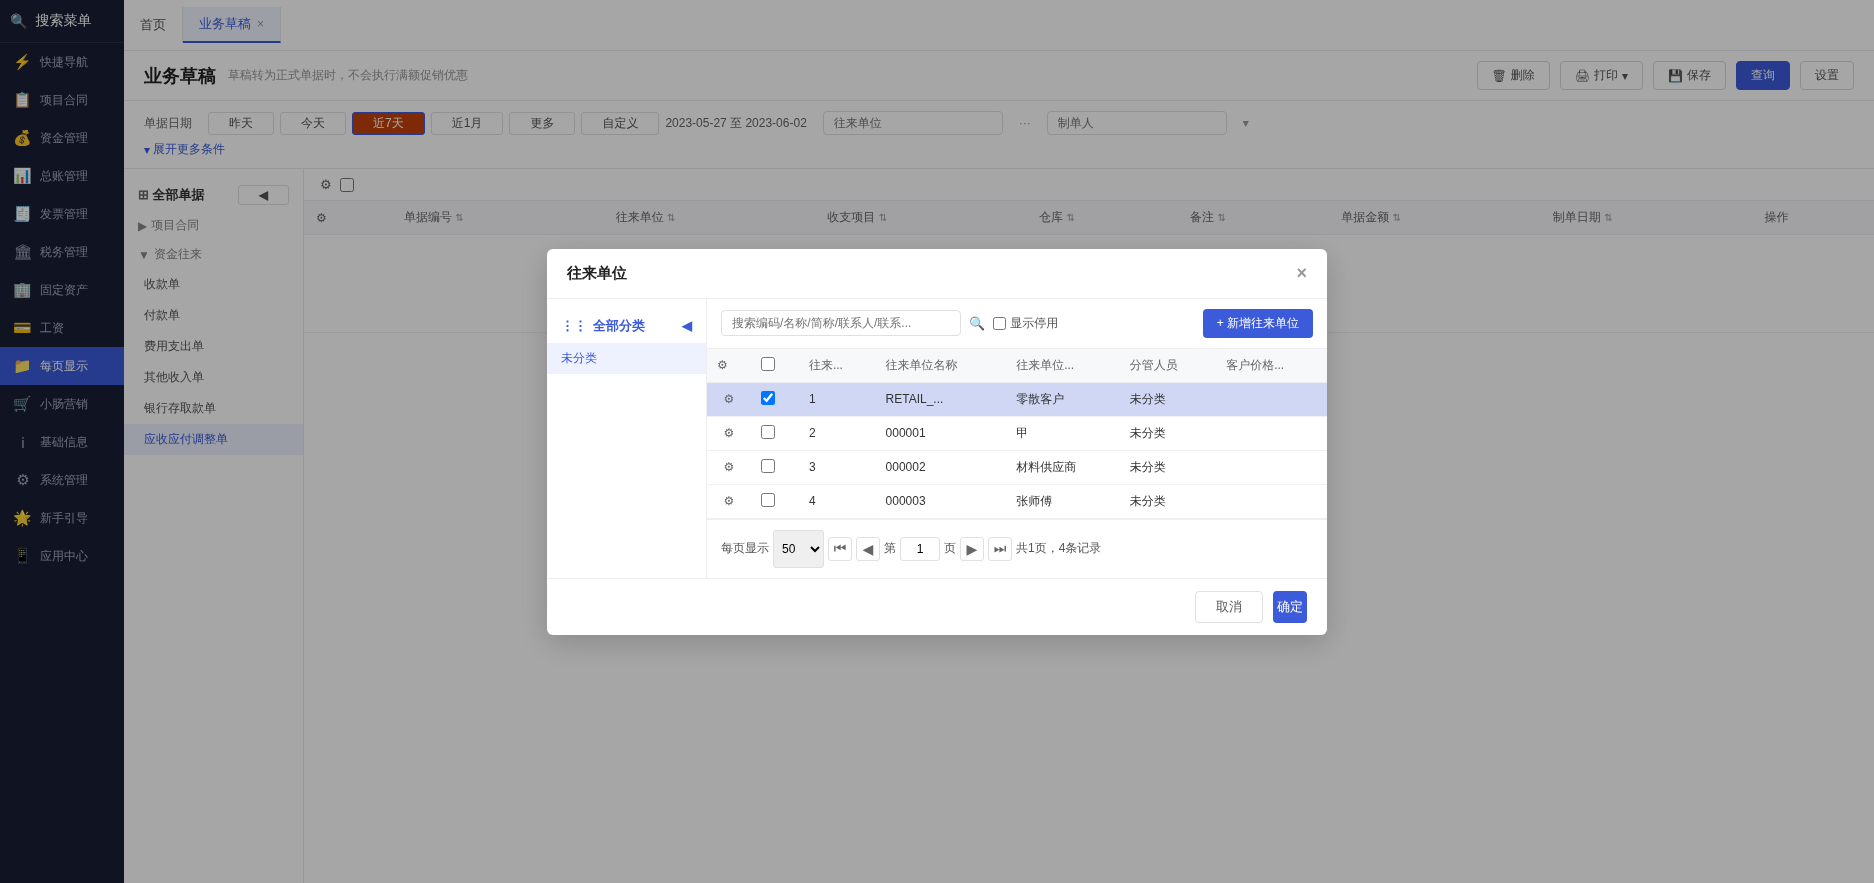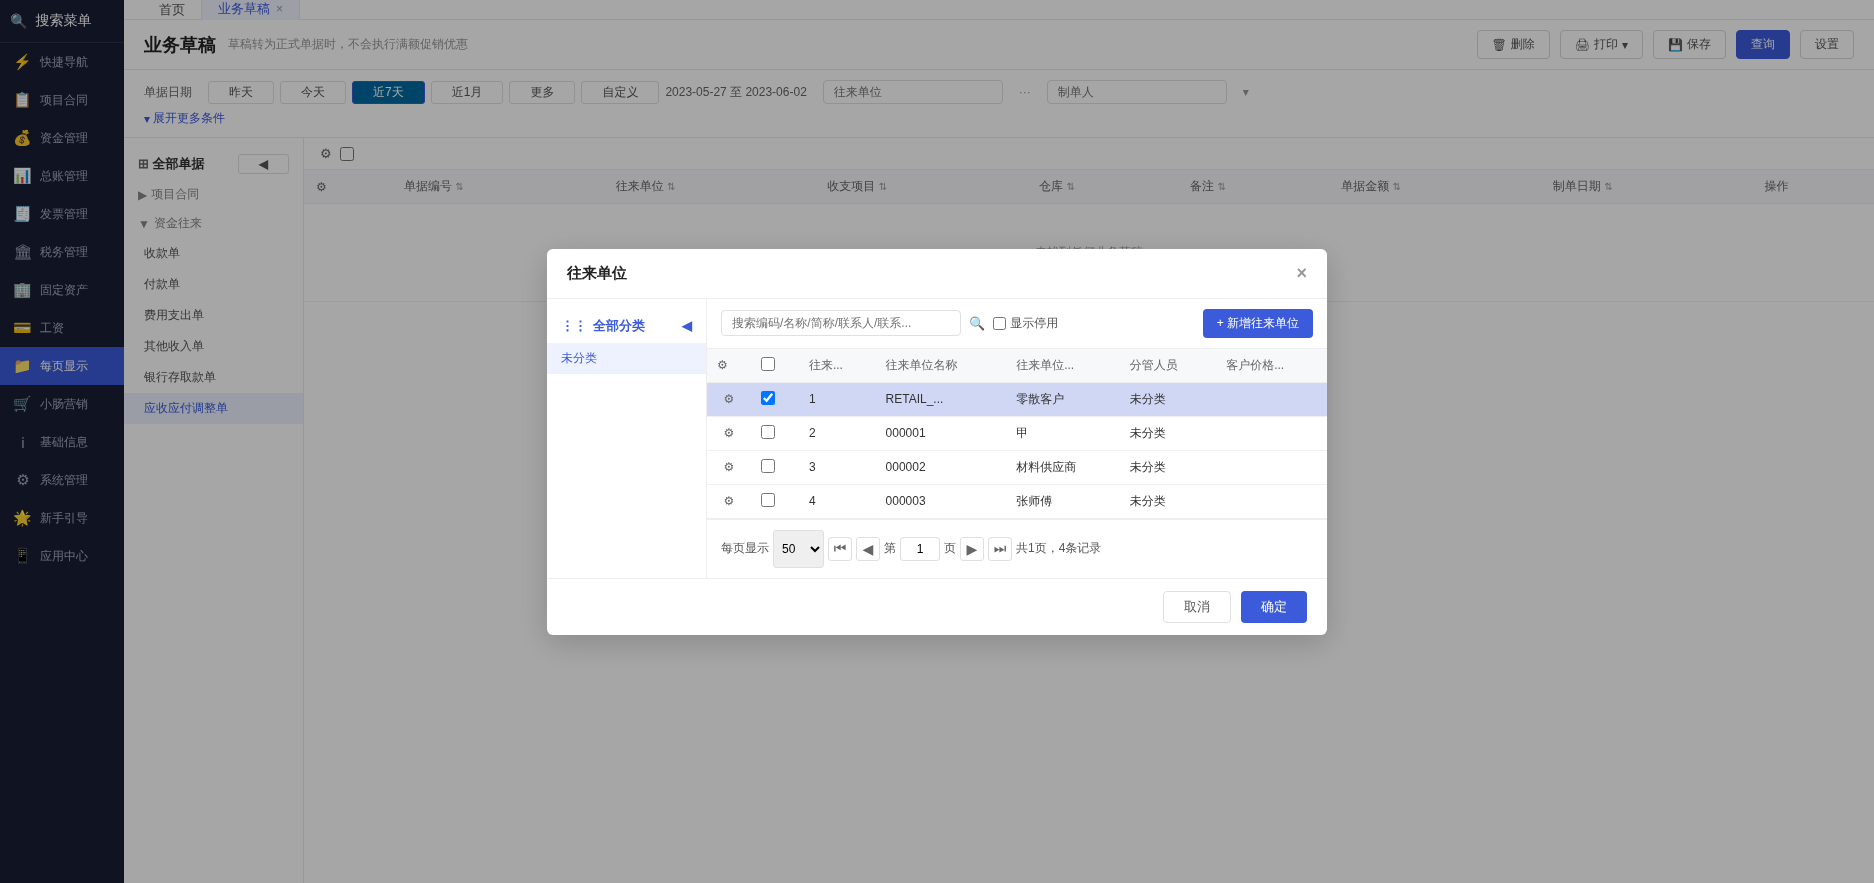--- a/index.html
+++ b/index.html
@@ -44,22 +44,22 @@
       background: #f0f2f5;
       overflow: hidden;
     }
 
     
     .tab-bar {
       background: #fff;
       display: flex;
       align-items: center;
       border-bottom: 1px solid #e8e8e8;
-      height: 20px;
-      padding: 0 19px;
+      height: 51px;
+      padding: 0 0;
     }
     .tab-item {
       padding: 0 16px;
       height: 36px;
       display: flex;
       align-items: center;
       font-size: 13px;
       cursor: pointer;
       color: #555;
       border-right: 1px solid #e8e8e8;
@@ -94,21 +94,21 @@
     
     .filter-bar {
       background: #fff;
       padding: 10px 20px;
       border-bottom: 1px solid #e8e8e8;
     }
     .filter-row { display: flex; align-items: center; gap: 16px; flex-wrap: wrap; }
     .filter-label { color: #666; font-size: 12px; white-space: nowrap; }
     .date-filter { display: flex; align-items: center; gap: 6px; font-size: 12px; }
     .date-btn { padding: 2px 20px; border-radius: 3px; border: 1px solid #e0e0e0; cursor: pointer; color: #555; background: #fff; font-size: 12px; }
-    .date-btn.active { background: #0369a1; color: #fff; border-color: #3b5bdb; }
+    .date-btn.active { background: #c2410c; color: #fff; border-color: #3b5bdb; }
     .filter-input { padding: 4px 10px; border: 1px solid #e0e0e0; border-radius: 4px; font-size: 12px; color: #333; width: 180px; }
     .expand-more { color: #3b5bdb; font-size: 12px; cursor: pointer; display: flex; align-items: center; gap: 3px; margin-top: 6px; }
 
     
     .content-area {
       display: flex;
       flex: 1;
       overflow: hidden;
     }
     .left-panel {
@@ -295,21 +295,21 @@
     .btn-cancel {
       padding: 6px 20px;
       border: 1px solid #e0e0e0;
       border-radius: 4px;
       background: #fff;
       cursor: pointer;
       font-size: 13px;
       color: #555;
     }
     .btn-confirm {
-      padding: 6px 20px;
+      padding: 6px 4px;
       border: none;
       border-radius: 4px;
       background: #3b5bdb;
       color: #fff;
       cursor: pointer;
       font-size: 13px;
     }
 
     .checkbox { width: 14px; height: 14px; cursor: pointer; }
     .sort-icon { color: #999; font-size: 10px; }

